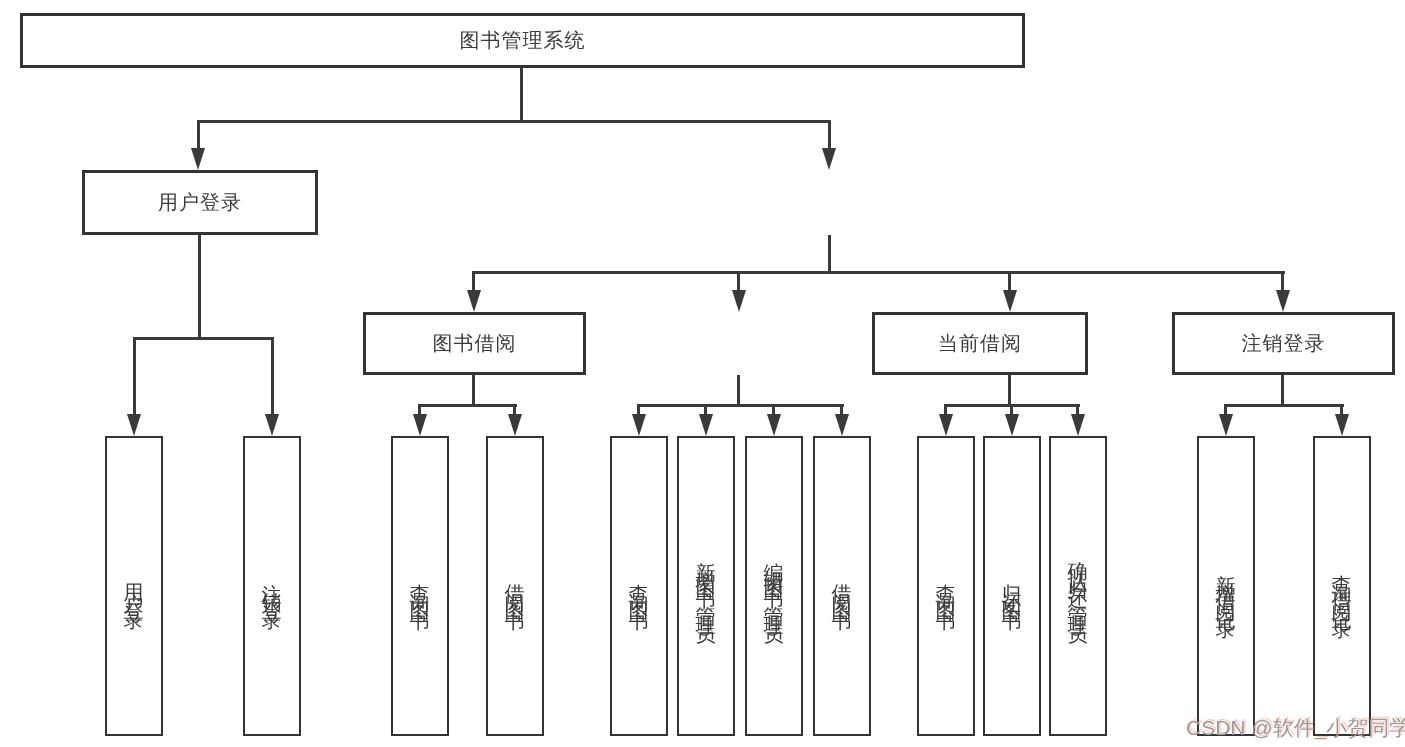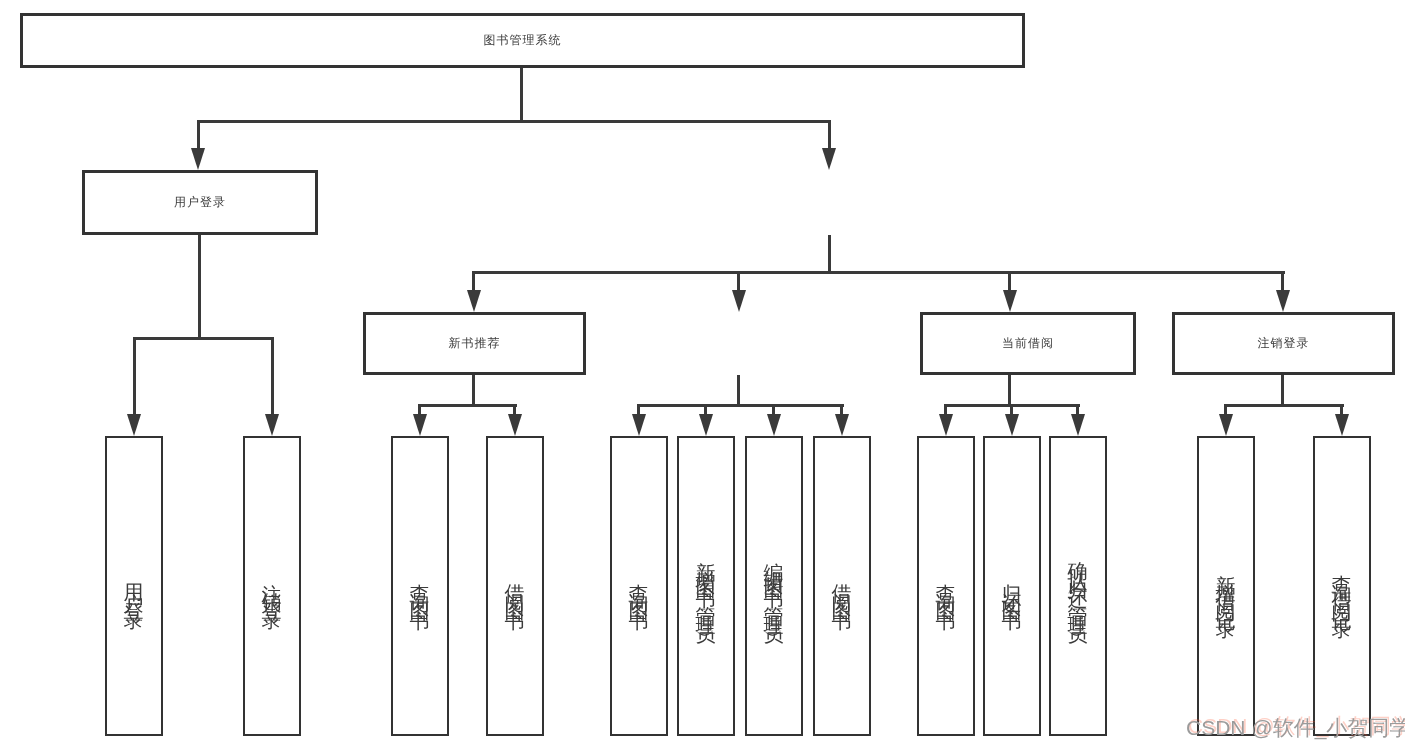--- a/index.html
+++ b/index.html
@@ -1,20 +1,20 @@
 <!DOCTYPE html>
 <html><head>
 <meta charset="utf-8">
 <style>
   html,body{margin:0;padding:0;background:#ffffff;}
   #stage{position:relative;width:1405px;height:747px;background:#fff;overflow:hidden;
          font-family:"Liberation Sans","DejaVu Sans",sans-serif;color:#3b3b3b;}
   
   .hbox{position:absolute;box-sizing:border-box;border:3px solid #333333;background:#fff;
-        display:flex;align-items:center;justify-content:center;font-size:12px;
+        display:flex;align-items:center;justify-content:center;font-size:20px;
         letter-spacing:1px;color:#3b3b3b;}
   .leaf{position:absolute;box-sizing:border-box;width:58px;height:300px;border:2px solid #333333;
         background:#fff;display:flex;align-items:center;justify-content:center;}
   .leaf span{writing-mode:vertical-rl;text-orientation:mixed;font-size:20px;line-height:1;
         letter-spacing:9px;color:#3b3b3b;white-space:nowrap;}
   
   .vline{position:absolute;width:3px;background:#3a3a3a;}
   .hline{position:absolute;height:3px;background:#3a3a3a;}
   .arrow{position:absolute;width:0;height:0;border-left:7px solid transparent;
         border-right:7px solid transparent;border-top:22px solid #3a3a3a;}
@@ -54,23 +54,23 @@
   <div class="vline" style="left:472px;top:271px;height:19px;"></div>
   <div class="arrow" style="left:467px;top:290px;"></div>
   <div class="vline" style="left:737px;top:271px;height:19px;"></div>
   <div class="arrow" style="left:732px;top:290px;"></div>
   <div class="vline" style="left:1008px;top:271px;height:19px;"></div>
   <div class="arrow" style="left:1003px;top:290px;"></div>
   <div class="vline" style="left:1281px;top:271px;height:19px;"></div>
   <div class="arrow" style="left:1276px;top:290px;"></div>
 
   <div class="hbox" style="left:363px;top:312px;width:223px;height:63px;">
-    <span>新书推荐</span>
+    <span>图书借阅</span>
   </div>
-  <div class="hbox" style="left:920px;top:312px;width:216px;height:63px;align-items:center;">
+  <div class="hbox" style="left:872px;top:312px;width:216px;height:63px;align-items:center;">
     <span>当前借阅</span>
   </div>
   <div class="hbox" style="left:1172px;top:312px;width:223px;height:63px;">
     <span>注销登录</span>
   </div>
 
   <div class="vline" style="left:472px;top:375px;height:32px;"></div>
   <div class="vline" style="left:737px;top:375px;height:32px;"></div>
   <div class="vline" style="left:1008px;top:375px;height:32px;"></div>
   <div class="vline" style="left:1281px;top:375px;height:32px;"></div>

